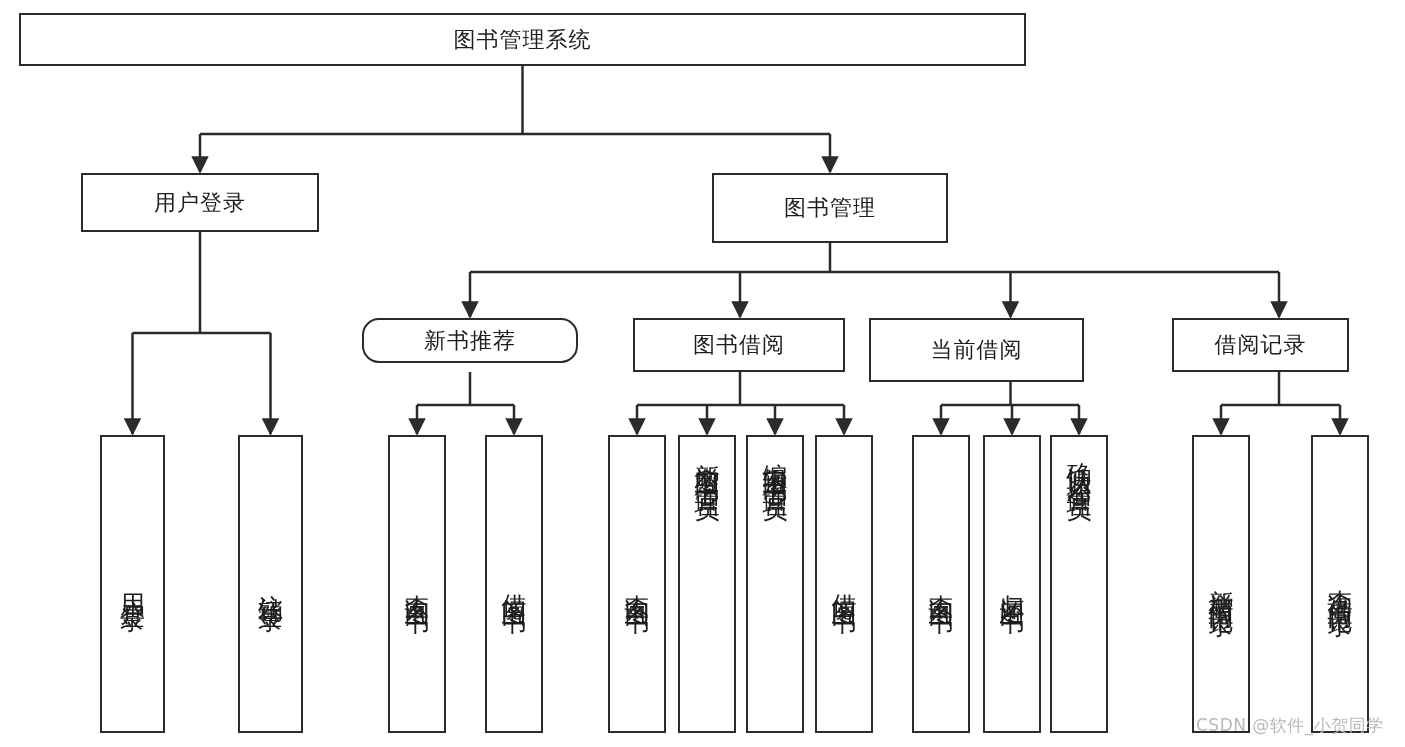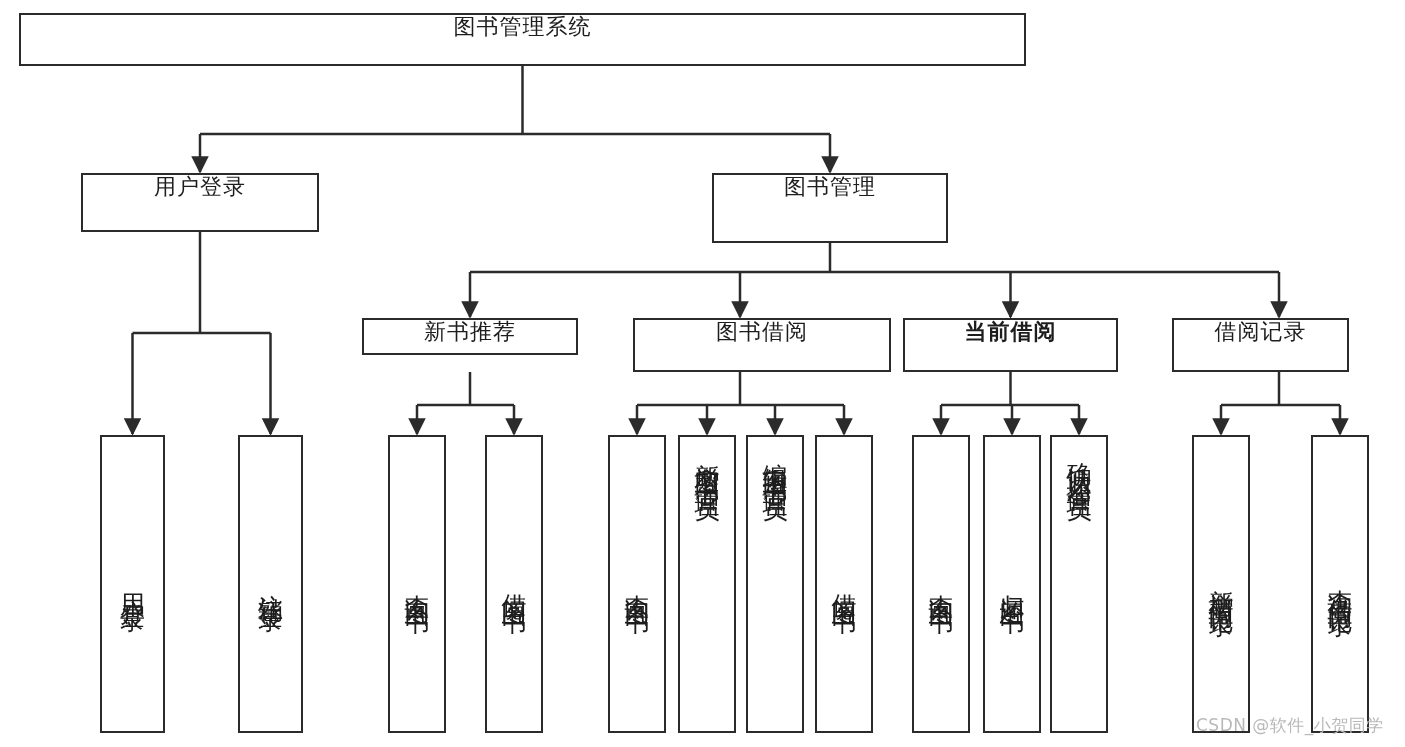--- a/index.html
+++ b/index.html
@@ -24,20 +24,21 @@
     width: 1405px;
     height: 747px;
     pointer-events: none;
   }
   .node {
     position: absolute;
     box-sizing: border-box;
     background: #ffffff;
     border: 2px solid #2b2b2b;
     display: flex;
+    align-items: center;
     justify-content: center;
     overflow: hidden;
   }
   .node-label {
     color: #1d1d1d;
     text-align: center;
     line-height: 1.05;
     white-space: nowrap;
   }
   .node.horizontal .node-label {
@@ -119,27 +120,27 @@
   <div id="nodes">
       <div class="node horizontal" style="left: 19px; top: 13px; width: 1007px; height: 53px;">
         <span class="node-label">图书管理系统</span>
       </div>
       <div class="node horizontal" style="left: 81px; top: 173px; width: 238px; height: 59px;">
         <span class="node-label">用户登录</span>
       </div>
       <div class="node horizontal" style="left: 712px; top: 173px; width: 236px; height: 70px;">
         <span class="node-label">图书管理</span>
       </div>
-      <div class="node horizontal" style="left: 362px; top: 318px; width: 216px; height: 37px;">
+      <div class="node horizontal" style="left: 362px; top: 318px; width: 216px; height: 45px; border-radius: 17px;">
         <span class="node-label">新书推荐</span>
       </div>
-      <div class="node horizontal" style="left: 633px; top: 318px; width: 258px; height: 54px;">
+      <div class="node horizontal" style="left: 633px; top: 318px; width: 212px; height: 54px;">
         <span class="node-label">图书借阅</span>
       </div>
-      <div class="node horizontal" style="left: 903px; top: 318px; width: 215px; height: 54px; font-weight: bold;">
+      <div class="node horizontal" style="left: 869px; top: 318px; width: 215px; height: 64px;">
         <span class="node-label">当前借阅</span>
       </div>
       <div class="node horizontal" style="left: 1172px; top: 318px; width: 177px; height: 54px;">
         <span class="node-label">借阅记录</span>
       </div>
       <div class="node vertical center-text" style="left: 100px; top: 435px; width: 65px; height: 298px;">
         <span class="node-label">用户登录</span>
       </div>
       <div class="node vertical center-text" style="left: 238px; top: 435px; width: 65px; height: 298px;">
         <span class="node-label">注销登录</span>

